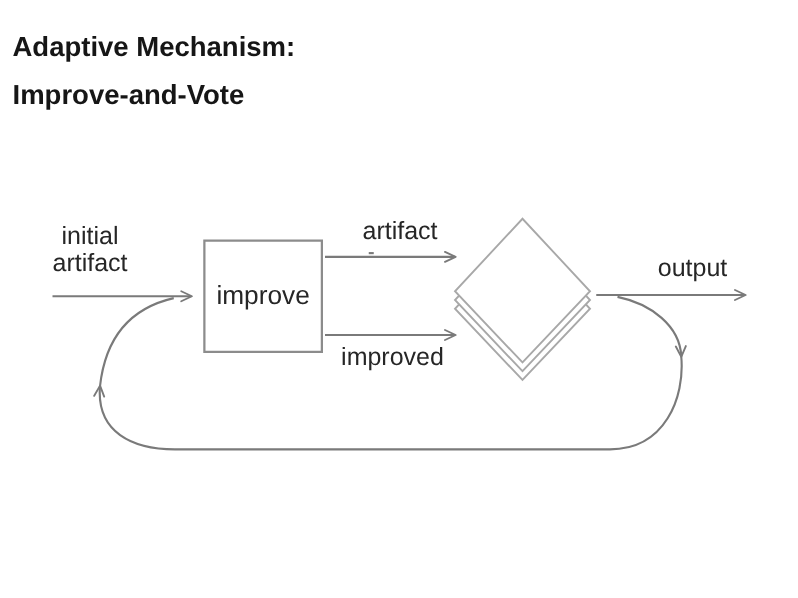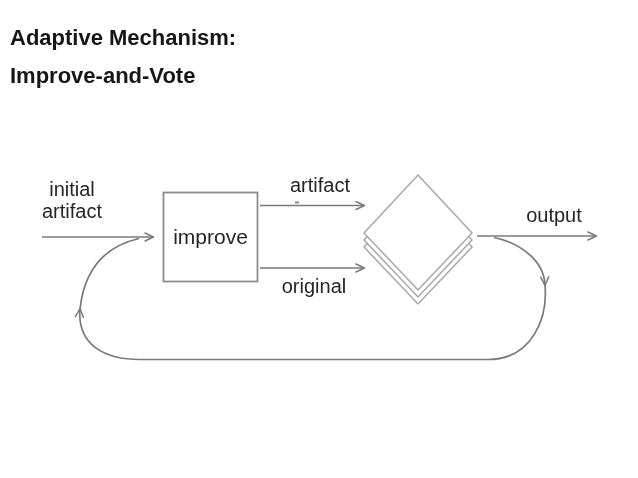--- a/index.html
+++ b/index.html
@@ -111,19 +111,19 @@
   </div>
 
   <div class="lbl pre" style="left:22px; top:178px; width:100px;">initial
 artifact</div>
 
   <div class="lbl center-box" style="left:163px; top:192px; width:95px; height:90px;">improve</div>
 
 
   <div class="lbl" style="left:271px; top:174px; width:98px;">artifact</div>
 
-  <div class="lbl" style="left:266px; top:275px; width:96px;">original</div>
+  <div class="lbl" style="left:266px; top:275px; width:96px;">improved</div>
 
   <div class="lbl" style="left:506px; top:204px; width:96px;">output</div>
 
   <div class="page-num">11</div>
 
 </div>
 
 </body></html>

